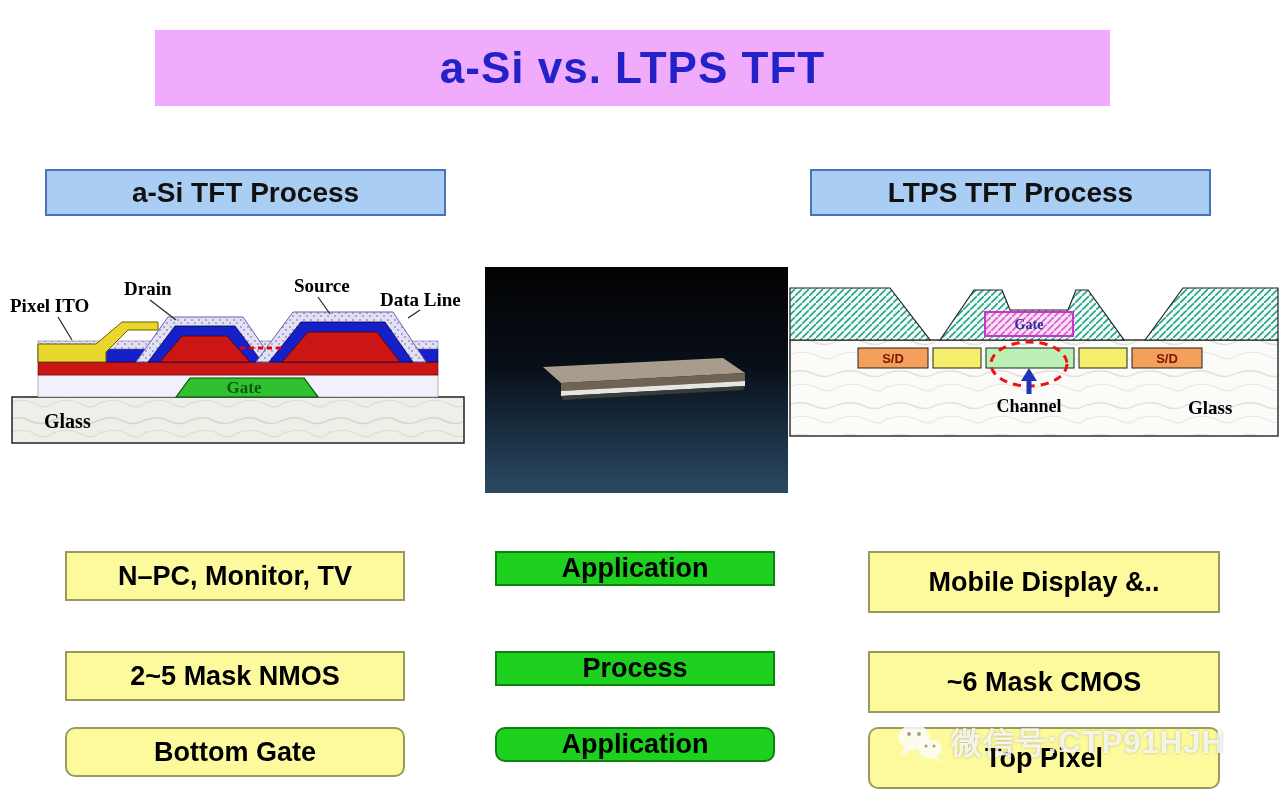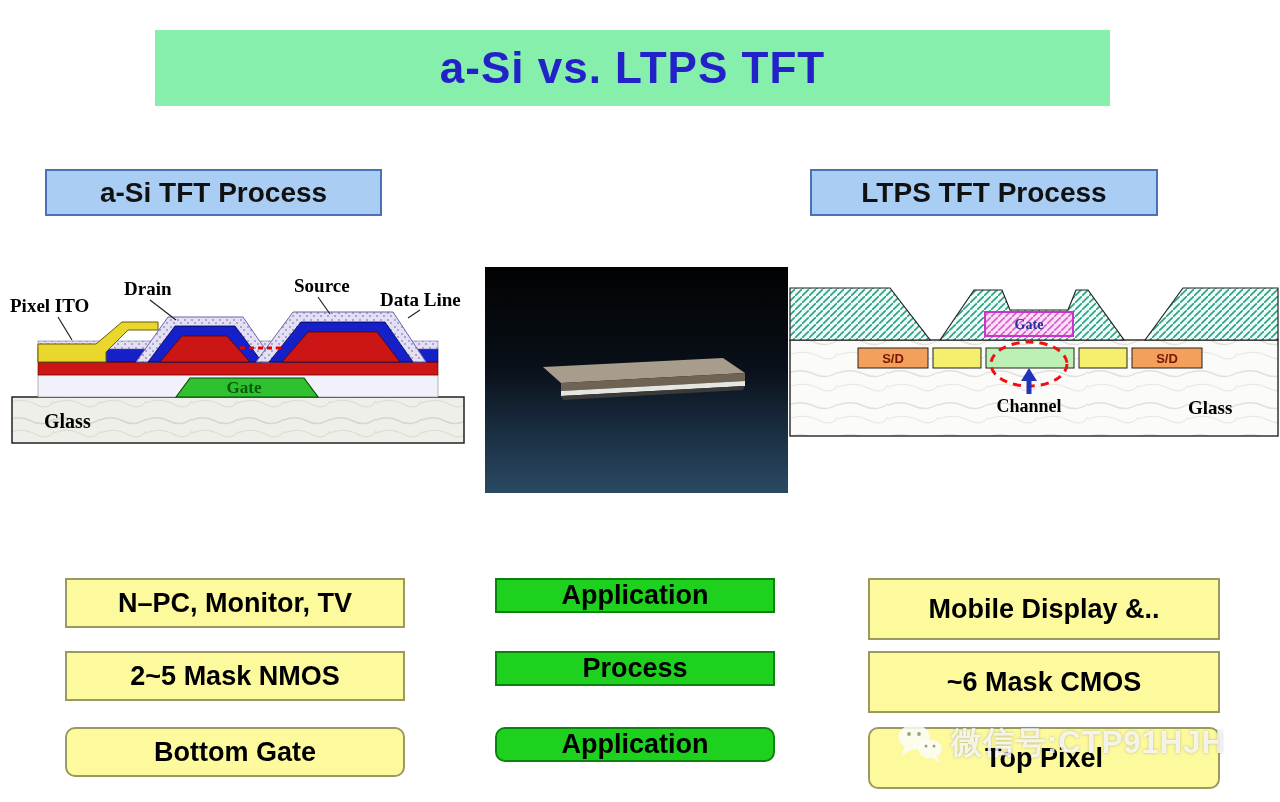--- a/index.html
+++ b/index.html
@@ -1,39 +1,39 @@
 <!DOCTYPE html>
 <html><head>
 <meta charset="utf-8">
 <style>
   * { margin:0; padding:0; box-sizing:border-box; }
   html,body { width:1280px; height:802px; }
   body { background:#ffffff; font-family:"Liberation Sans", sans-serif; position:relative; overflow:hidden; }
   .abs { position:absolute; }
 
-  .title-banner { left:155px; top:30px; width:955px; height:76px; background:#86efac;
+  .title-banner { left:155px; top:30px; width:955px; height:76px; background:#f0abfc;
     display:flex; align-items:center; justify-content:center; }
   .title-banner span { font-size:44px; font-weight:bold; color:#2222C8; letter-spacing:1px; }
 
   .sec-hdr { height:47px; background:#A9CDF3; border:2px solid #4a72b8;
     display:flex; align-items:center; justify-content:center;
     font-size:28px; font-weight:bold; color:#111; }
-  .sec-hdr.hleft  { left:45px;  top:169px; width:337px; }
-  .sec-hdr.hright { left:810px; top:169px; width:348px; }
+  .sec-hdr.hleft  { left:45px;  top:169px; width:401px; }
+  .sec-hdr.hright { left:810px; top:169px; width:401px; }
 
   .photo { left:485px; top:267px; width:303px; height:226px; }
 
   .cmp-box { display:flex; align-items:center; justify-content:center;
     font-weight:bold; font-size:27px; color:#000; }
   .ybox { background:#FDFA9D; border:2px solid #9a9a60; }
   .gbox { background:#1ED11E; border:2px solid #0d830d; }
   .ca { left:65px;  width:340px; height:50px; }
   .cb { left:495px; width:280px; height:35px; }
   .cc { left:868px; width:352px; height:62px; }
-  .r1 { top:578px;align-items:center; } .r2 { top:651px; } .r3 { top:727px;border-radius:10px; }
+  .r1 { top:551px;align-items:center; } .r2 { top:651px; } .r3 { top:727px;border-radius:10px; }
 
   svg text.serif { font-family:"Liberation Serif", serif; font-weight:bold; fill:#000; }
 
   .watermark { left:897px; top:722px; display:flex; align-items:center; gap:8px; z-index:20; }
   .watermark span { font-size:31px; font-weight:bold; color:rgba(252,252,252,0.85);
     text-shadow:0 0 3px rgba(90,90,90,0.4); letter-spacing:1px; white-space:nowrap; }
 </style>
 </head>
 <body>
 

